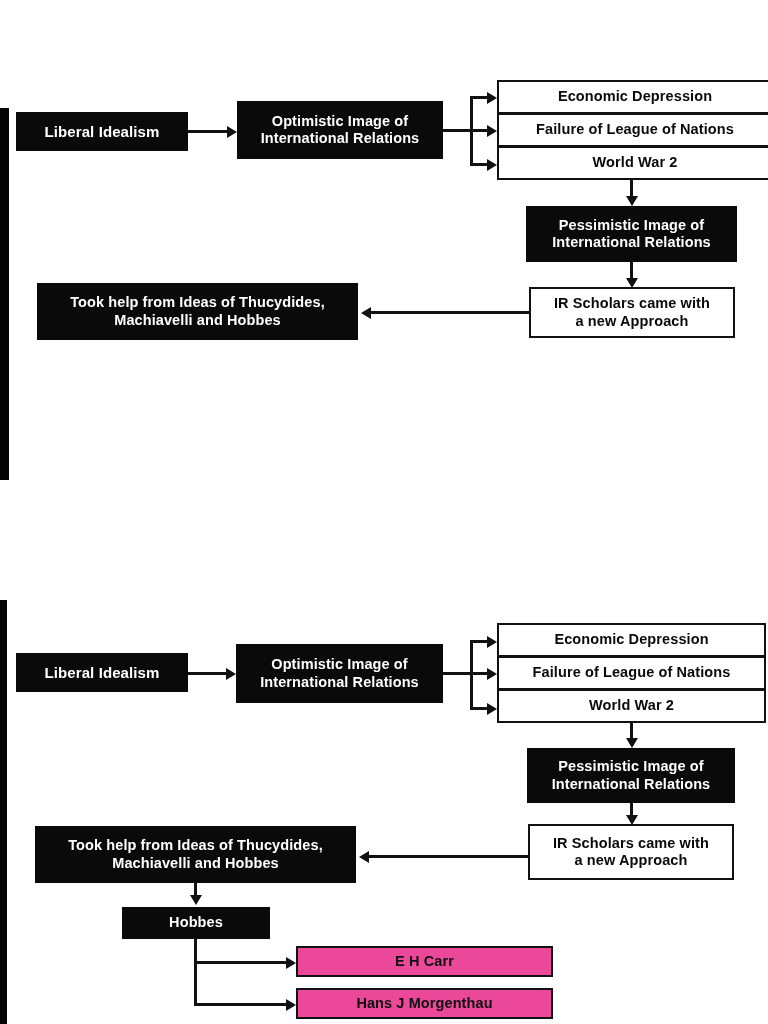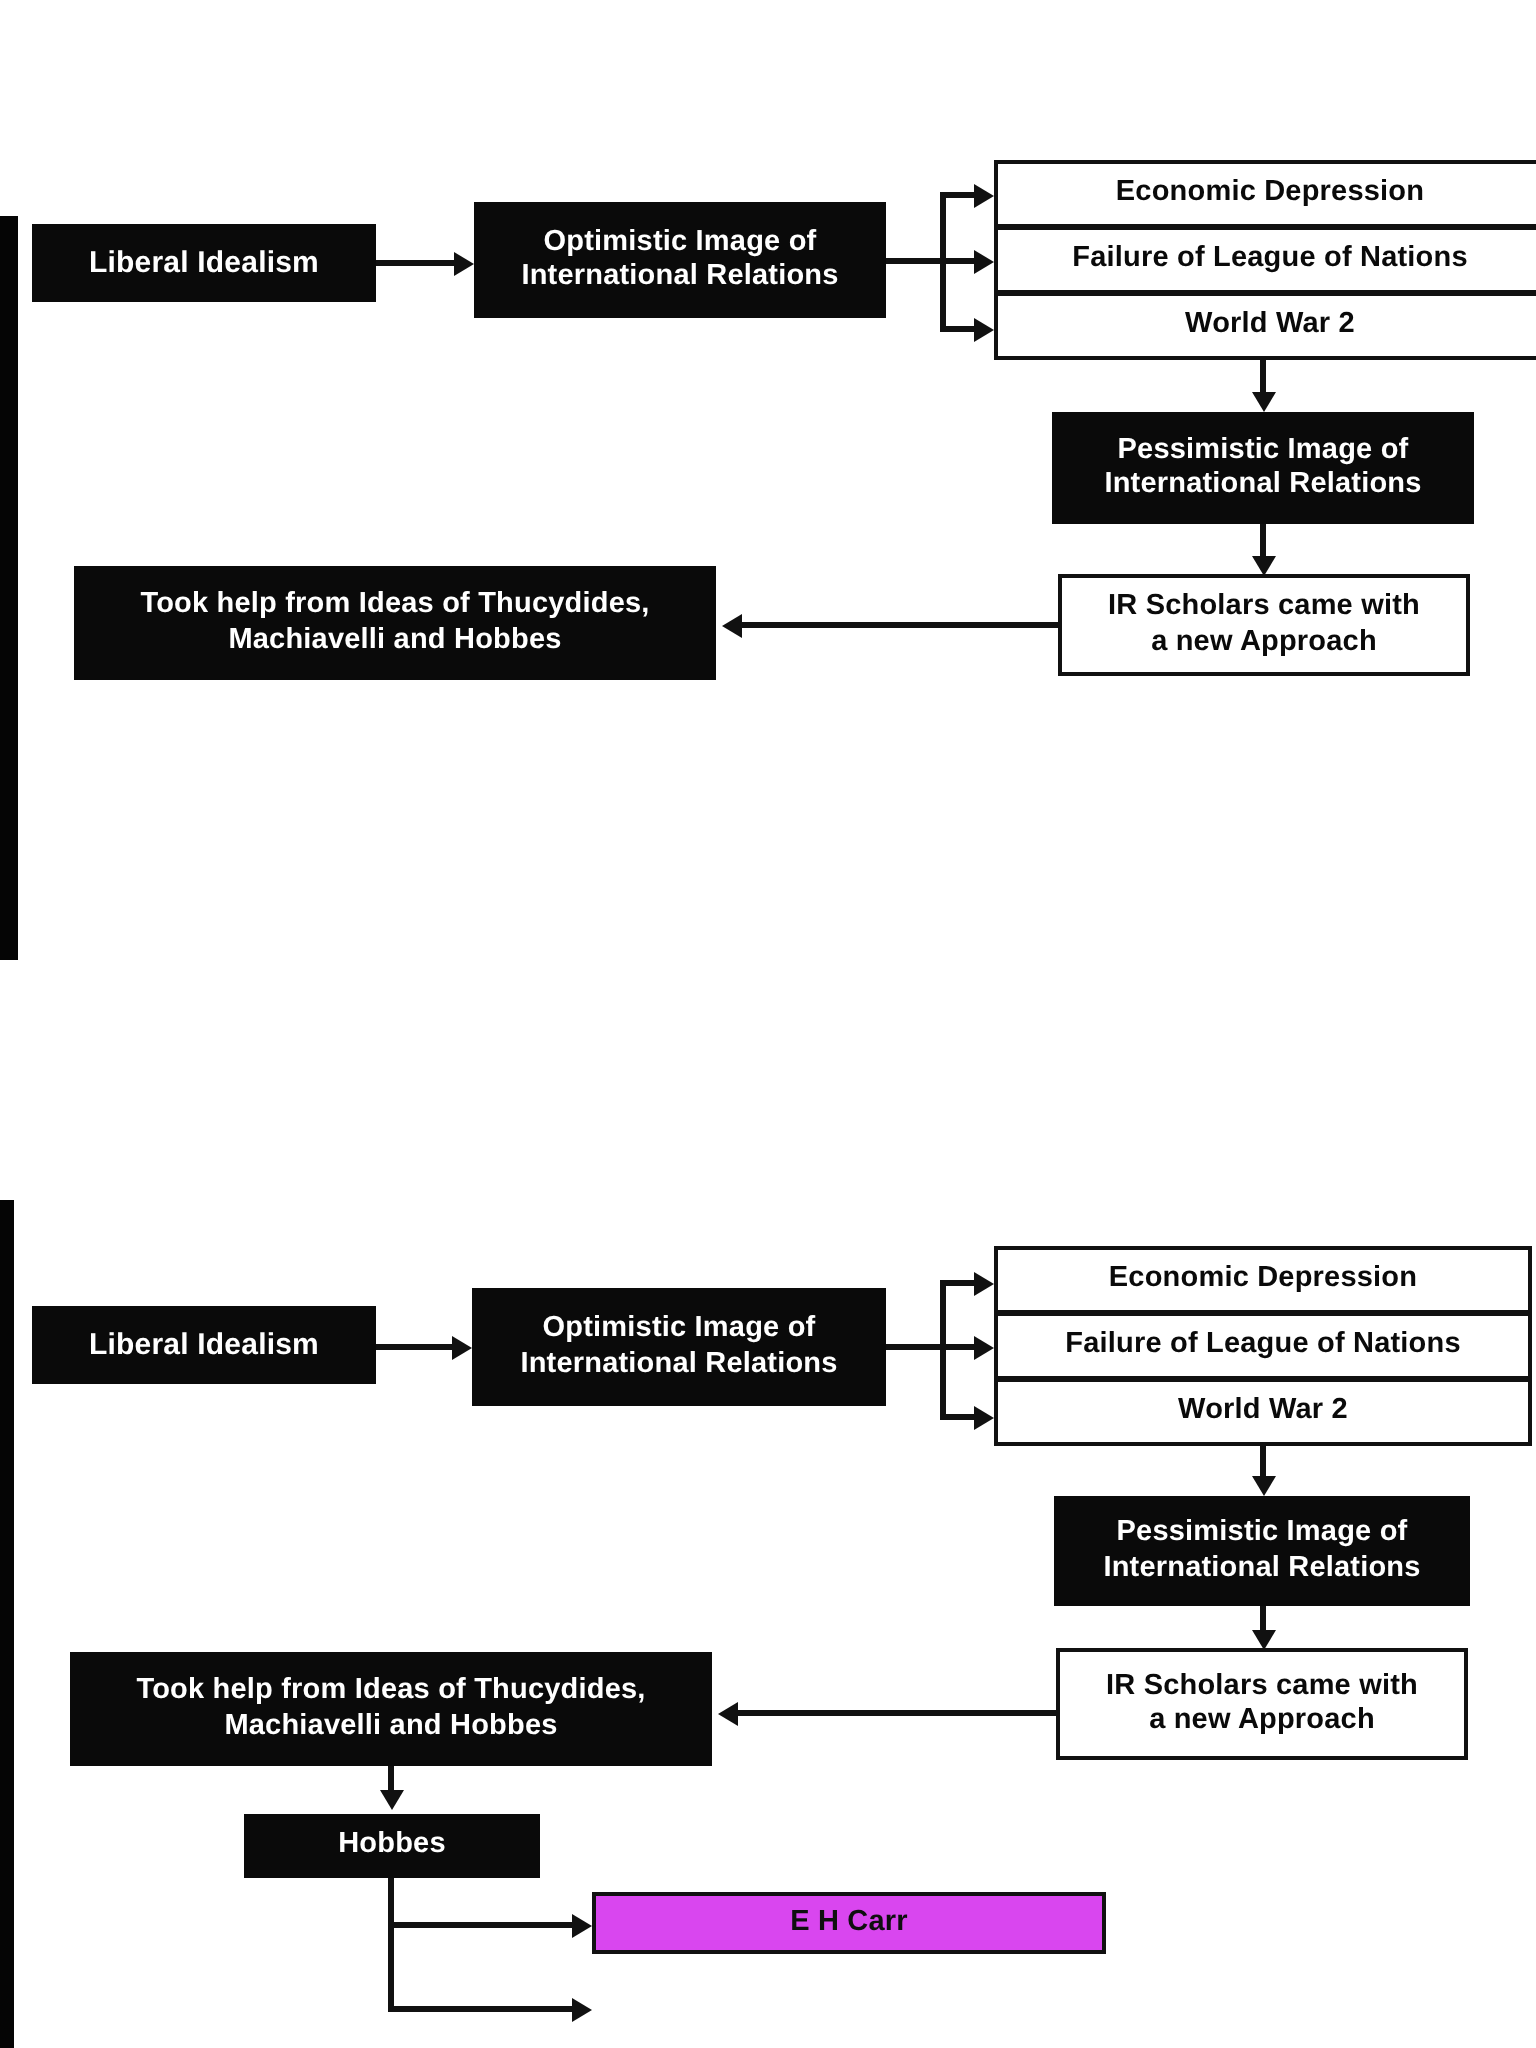--- a/index.html
+++ b/index.html
@@ -14,21 +14,21 @@
   .node{
     position:absolute;box-sizing:border-box;
     display:flex;align-items:center;justify-content:center;
     text-align:center;line-height:1.18;
     font-weight:bold;letter-spacing:.1px;
     padding:2px 4px;
   }
   .node span{display:block;width:100%;}
   .n-black{background:#0a0a0a;color:#ffffff;border:1px solid #0a0a0a;}
   .n-white{background:#ffffff;color:#0a0a0a;border:2.5px solid #111111;}
-  .n-grey{background:#d946ef;color:#0f0f0f;border:2.5px solid #111111;}
+  .n-grey{background:#ec4899;color:#0f0f0f;border:2.5px solid #111111;}
 
   
   .hline{position:absolute;background:#111;height:3px;}
   .vline{position:absolute;background:#111;width:3px;}
   .arrow-r{position:absolute;width:0;height:0;border-top:6px solid transparent;border-bottom:6px solid transparent;border-left:10px solid #111;}
   .arrow-l{position:absolute;width:0;height:0;border-top:6px solid transparent;border-bottom:6px solid transparent;border-right:10px solid #111;}
   .arrow-d{position:absolute;width:0;height:0;border-left:6px solid transparent;border-right:6px solid transparent;border-top:10px solid #111;}
 
   
   .edge-strip{position:absolute;background:#050505;}
@@ -164,14 +164,17 @@
 
   <div class="vline" style="left:194px;top:939px;height:67px;"></div>
   <div class="hline" style="left:194px;top:961px;width:94px;"></div>
   <div class="arrow-r" style="left:286px;top:956.5px;"></div>
   <div class="hline" style="left:194px;top:1003px;width:94px;"></div>
   <div class="arrow-r" style="left:286px;top:998.5px;"></div>
 
   <div class="node n-grey fs14" style="left:296px;top:946px;width:257px;height:31px;">
     <span>E H Carr</span>
   </div>
+  <div class="node n-grey fs14" style="left:296px;top:988px;width:257px;height:31px;">
+    <span>Hans J Morgenthau</span>
+  </div>
 
 </div>
 
 </body></html>

